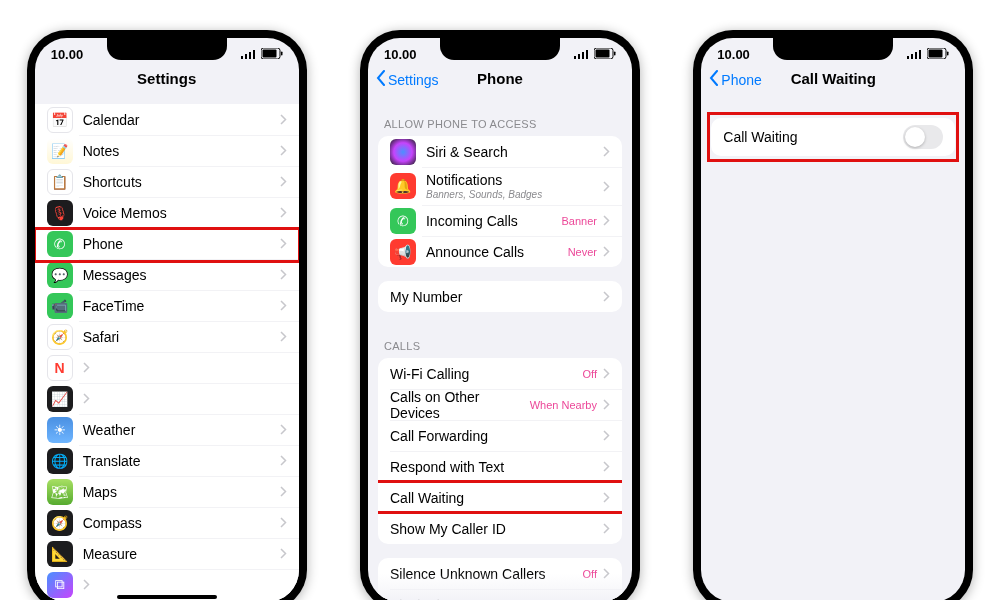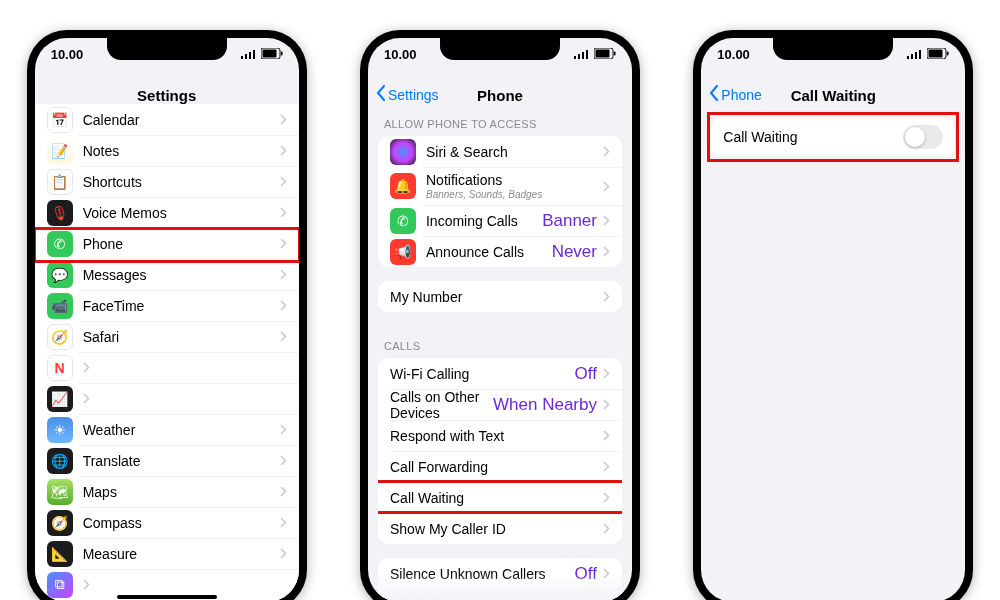--- a/index.html
+++ b/index.html
@@ -2,36 +2,36 @@
 <html><head>
 <meta charset="utf-8">
 <style>
   * { box-sizing: border-box; margin: 0; padding: 0; font-family: -apple-system, "Helvetica Neue", Arial, sans-serif; }
   body { width: 1000px; height: 600px; background: #fff; display: flex; justify-content: space-around; align-items: center; padding: 10px 0; }
   .phone { width: 280px; height: 580px; background: #000; border-radius: 40px; padding: 8px; position: relative; box-shadow: 0 2px 12px rgba(0,0,0,.3); margin-top: 40px; }
   .screen { width: 100%; height: 100%; background: #f2f2f7; border-radius: 32px; overflow: hidden; position: relative; }
   .notch { position: absolute; top: 0; left: 50%; transform: translateX(-50%); width: 120px; height: 22px; background: #000; border-bottom-left-radius: 14px; border-bottom-right-radius: 14px; z-index: 100; }
   .statusbar { height: 32px; display: flex; justify-content: space-between; align-items: center; padding: 0 16px; font-size: 13px; font-weight: 600; }
   .sb-right { display: flex; align-items: center; gap: 4px; }
-  .navbar { height: 34px; display: flex; align-items: flex-end; justify-content: center; position: relative; padding: 0 10px; }
+  .navbar { height: 34px; display: flex; align-items: flex-start; justify-content: center; position: relative; padding: 0 10px; }
   .navtitle { font-size: 15px; font-weight: 600; }
   .navback { position: absolute; left: 8px; display: flex; align-items: center; color: #007aff; font-size: 14px; cursor: pointer; }
   .navback svg { width: 10px; height: 16px; }
   .content { height: calc(100% - 66px); overflow: hidden; }
   .section-header { font-size: 11px; color: #8a8a8e; text-transform: uppercase; padding: 14px 16px 6px; letter-spacing: .3px; }
   .listgroup { background: #fff; margin: 0 10px 14px; border-radius: 10px; overflow: hidden; }
   .screen1 .listgroup { margin: 0; border-radius: 0; }
   .row { display: flex; align-items: center; height: 31px; padding: 0 12px; position: relative; cursor: pointer; }
   .row + .row::before { content:""; position:absolute; top:0; left:44px; right:0; height:1px; background:#e5e5ea; transform: scaleY(.5); }
   .row.noicon + .row.noicon::before, .row.noicon::before { left: 12px; }
   .icon { width: 26px; height: 26px; border-radius: 6px; margin-right: 10px; display:flex; align-items:center; justify-content:center; flex-shrink:0; font-size:14px;}
   .label { flex: 1; font-size: 14px; color:#000; }
   .sub { font-size: 10px; color:#8a8a8e; margin-top:1px;font-style:italic; }
   .stack { display:flex; flex-direction:column; justify-content:center; flex:1; }
-  .detail { font-size: 17px; color:#6d28d9; margin-right: 6px; }
+  .detail { font-size: 11px; color:#ec4899; margin-right: 6px; }
   .chev { color:#c7c7cc; }
   .chev svg { width: 7px; height: 11px; display:block; }
   .highlight { position: absolute; border: 3px solid #e01010; pointer-events: none; z-index: 50; }
   .homebar { position:absolute; bottom:3px; left:50%; transform:translateX(-50%); width:100px; height:4px; background:#000; border-radius:3px; }
   
   .toggle { width: 40px; height: 24px; background:#e9e9eb; border-radius:12px; position:relative; cursor:pointer; }
   .toggle .knob { position:absolute; left:2px; top:2px; width:20px; height:20px; background:#fff; border-radius:50%; box-shadow:0 1px 3px rgba(0,0,0,.25); }
   
   .ic-calendar{background:#fff;border:1px solid #e5e5ea;color:#ff3b30;} .ic-notes{background:linear-gradient(#fff,#fff7d6);color:#fcc000;} .ic-reminders{background:#fff;border:1px solid #e5e5ea;}
   .ic-voice{background:#1c1c1e;color:#ff453a;} .ic-phone{background:#34c759;color:#fff;} .ic-messages{background:#34c759;color:#fff;}
@@ -318,29 +318,29 @@
         <div class="row noicon">
             <span class="label">Calls on Other Devices</span>
             <span class="detail">When Nearby</span>
             <span class="chev">
               <svg viewBox="0 0 7 11">
                 <path d="M1 1l4.5 4.5L1 10" stroke="#c7c7cc" stroke-width="1.5" fill="none"></path>
               </svg>
             </span>
           </div>
         <div class="row noicon">
+            <span class="label">Call Forwarding</span>
+            <span class="chev">
+              <svg viewBox="0 0 7 11">
+                <path d="M1 1l4.5 4.5L1 10" stroke="#c7c7cc" stroke-width="1.5" fill="none"></path>
+              </svg>
+            </span>
+          </div>
+        <div class="row noicon">
             <span class="label">Respond with Text</span>
-            <span class="chev">
-              <svg viewBox="0 0 7 11">
-                <path d="M1 1l4.5 4.5L1 10" stroke="#c7c7cc" stroke-width="1.5" fill="none"></path>
-              </svg>
-            </span>
-          </div>
-        <div class="row noicon">
-            <span class="label">Call Forwarding</span>
             <span class="chev">
               <svg viewBox="0 0 7 11">
                 <path d="M1 1l4.5 4.5L1 10" stroke="#c7c7cc" stroke-width="1.5" fill="none"></path>
               </svg>
             </span>
           </div>
         <div class="row noicon">
             <span class="label">Call Waiting</span>
             <span class="chev">
               <svg viewBox="0 0 7 11">

